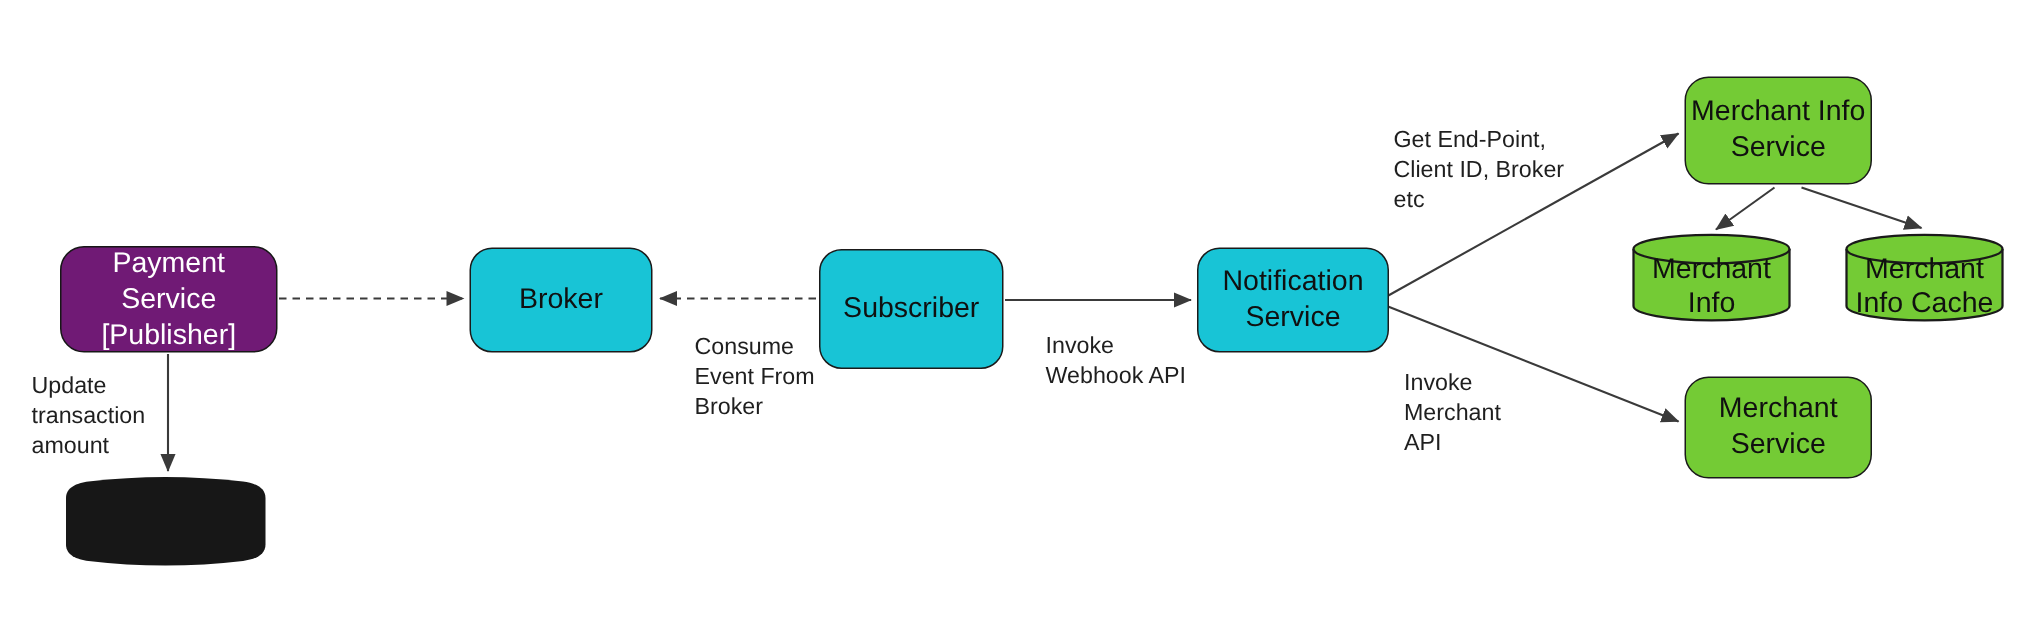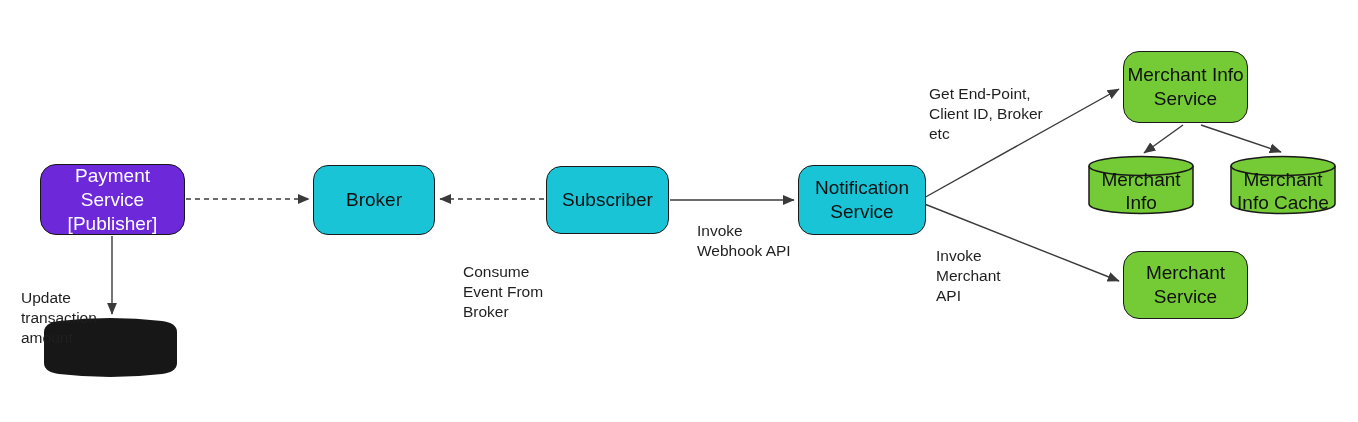--- a/index.html
+++ b/index.html
@@ -17,21 +17,21 @@
     display: flex;
     align-items: center;
     justify-content: center;
     text-align: center;
     white-space: pre-line;
     font-size: 19px;
     line-height: 24px;
     box-sizing: border-box;
     border: 1.5px solid #1a1a1a;
   }
-  .node-black { background: #6d28d9; color: #ffffff; border-color: #171717; }
+  .node-black { background: #701a75; color: #ffffff; border-color: #171717; }
   .node-cyan  { background: #18c4d6; color: #101010; }
   .node-green { background: #74cb35; color: #101010; }
   .r15 { border-radius: 15px; }
   .r16 { border-radius: 16px; }
   .shape-label {
     position: absolute;
     display: flex;
     align-items: center;
     justify-content: center;
     text-align: center;
@@ -77,51 +77,51 @@
 
     <path d="M1231,166 L1231,204 A52,9.5 0 0 0 1335,204 L1335,166" stroke-width="1.5" stroke="#1a1a1a" fill="#74cb35"></path>
     <ellipse cx="1283" cy="166" rx="52" ry="9.5" stroke-width="1.5" stroke="#1a1a1a" fill="#74cb35"></ellipse>
   </svg>
 
   <div class="node node-black r16" style="left:40px; top:164px; width:145px; height:71px;">Payment Service
 [Publisher]</div>
 
   <div class="node node-cyan r15" style="left:313px; top:165px; width:122px; height:70px;">Broker</div>
 
-  <div class="node node-cyan r15" style="left:546px; top:166px; width:123px; height:68px;text-align:center;">Subscriber</div>
+  <div class="node node-cyan r15" style="left:546px; top:166px; width:123px; height:80px;text-align:center;">Subscriber</div>
 
   <div class="node node-cyan r15" style="left:798px; top:165px; width:128px; height:70px;">Notification
 Service</div>
 
   <div class="node node-green r16" style="left:1123px; top:51px; width:125px; height:72px;">Merchant Info
 Service</div>
 
   <div class="node node-green r16" style="left:1123px; top:251px; width:125px; height:68px;">Merchant
 Service</div>
 
 
   <div class="shape-label" style="left:1091px; top:168px; width:100px; height:46px;">Merchant
 Info</div>
 
   <div class="shape-label" style="left:1233px; top:168px; width:100px; height:46px;">Merchant
 Info Cache</div>
 
 
-  <div class="edge-label" style="left:463px; top:222px;margin-top:40px;">Consume
+  <div class="edge-label" style="left:463px; top:222px;">Consume
 Event From
 Broker</div>
 
   <div class="edge-label" style="left:697px; top:221px;">Invoke
 Webhook API</div>
 
   <div class="edge-label" style="left:929px; top:84px;">Get End-Point,
 Client ID, Broker
 etc</div>
 
   <div class="edge-label" style="left:936px; top:246px;">Invoke
 Merchant
 API</div>
 
-  <div class="edge-label" style="left:21px; top:248px;margin-top:40px;">Update
+  <div class="edge-label" style="left:21px; top:248px;">Update
 transaction
 amount</div>
 
 </div>
 
 </body></html>

